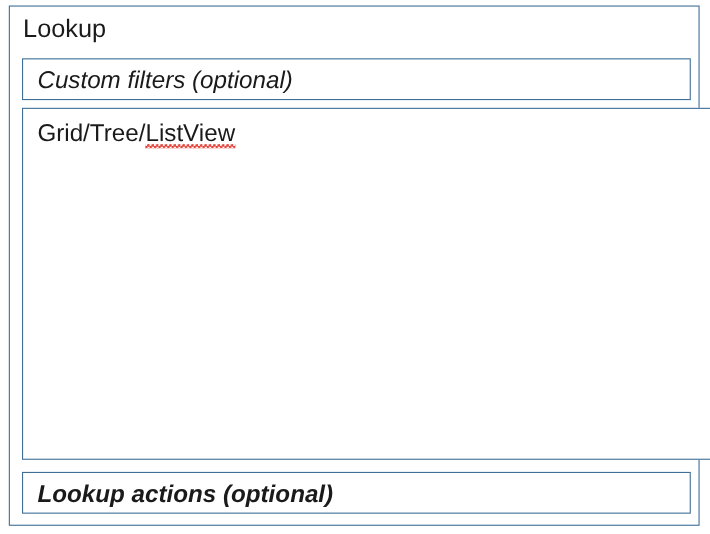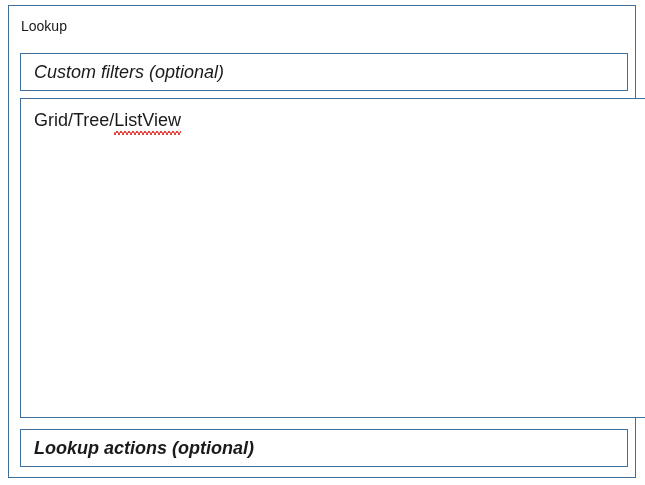--- a/index.html
+++ b/index.html
@@ -25,21 +25,21 @@
     box-sizing: border-box;
     border: 1px solid #3f6f98;
     background: #ffffff;
   }
 
   
   .lookup-title {
     position: absolute;
     left: 12px;
     top: 9px;
-    font-size: 14px;
+    font-size: 23px;
     line-height: 22px;
     color: #1a1a1a;
     white-space: nowrap;
   }
 
   
   .panel {
     position: absolute;
     box-sizing: border-box;
     border: 1px solid #3f6f98;
@@ -64,21 +64,21 @@
     left: 11px;
     top: 423px;
     width: 608px;
     height: 38px;
   }
 
   
   .panel-label {
     position: absolute;
     left: 13px;
-    font-size: 18px;
+    font-size: 22px;
     color: #1a1a1a;
     white-space: nowrap;
   }
 
   .panel-label.italic {
     font-style: italic;
   }
 
   .panel-filters .panel-label {
     top: 7px;

